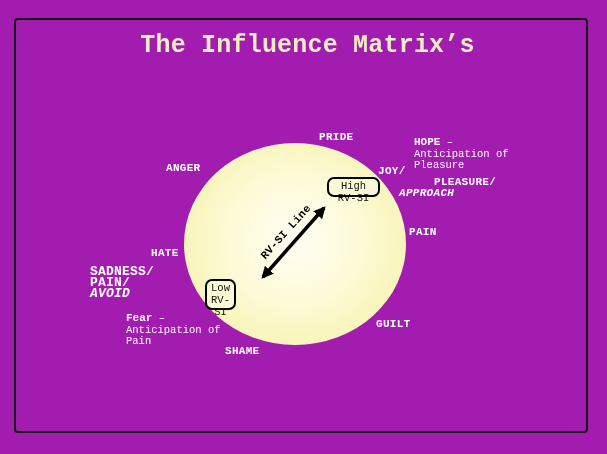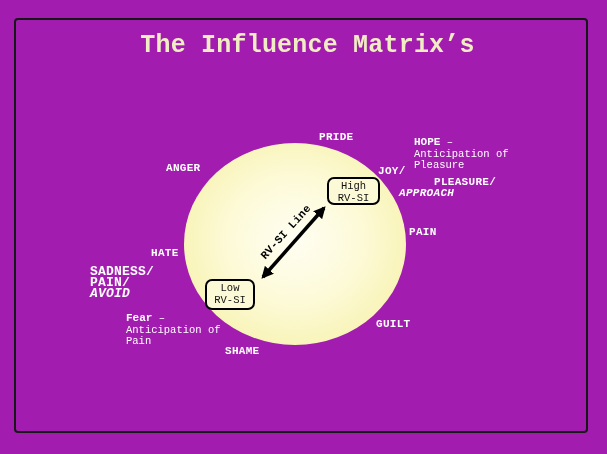--- a/index.html
+++ b/index.html
@@ -36,22 +36,22 @@
     color:#ffffff; font-weight:bold; font-size:13px; line-height:11px;
     letter-spacing:0.2px;
   }
   .joyline { position:absolute; color:#fff; font-weight:bold; font-size:11px; letter-spacing:0.3px; white-space:nowrap; }
   .rvbox {
     position:absolute; box-sizing:border-box;
     border:2px solid #000000; border-radius:7px;
     background:#fcf9d6; color:#111;
     font-size:10.5px; line-height:12px; text-align:center; padding-top:1px;
   }
-  .box-high { left:327px; top:177px; width:53px; height:28px; }
-  .box-low  { left:205px; top:279px; width:50px; height:31px; }
+  .box-high { left:327px; top:177px; width:53px; height:20px; }
+  .box-low  { left:205px; top:279px; width:31px; height:31px; }
   .arrow-svg { position:absolute; left:0; top:0; pointer-events:none; }
   .rvsi-label {
     position:absolute; left:248px; top:226px; width:76px; text-align:center;
     color:#000; font-weight:bold; font-size:11px; letter-spacing:0.3px;
     transform:rotate(-48deg); white-space:nowrap;
   }
 </style>
 </head>
 <body>
 

